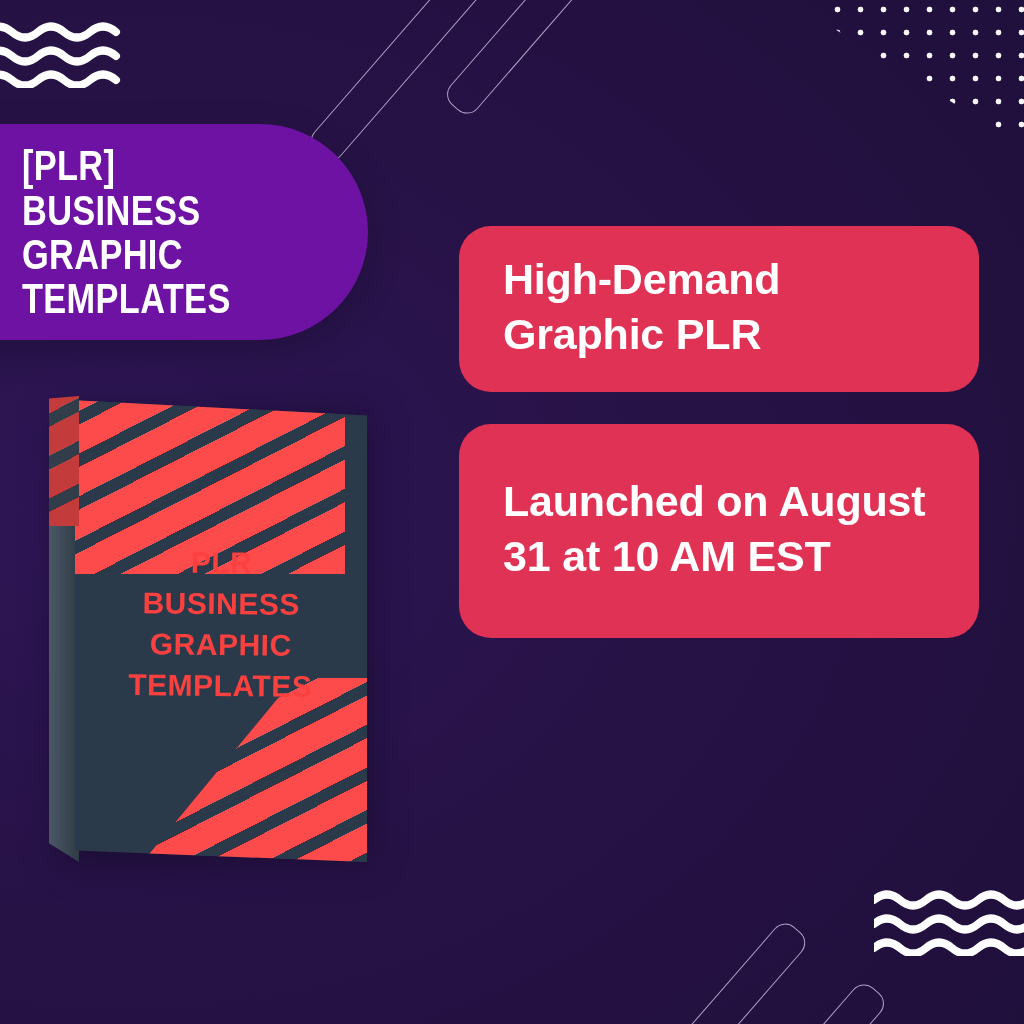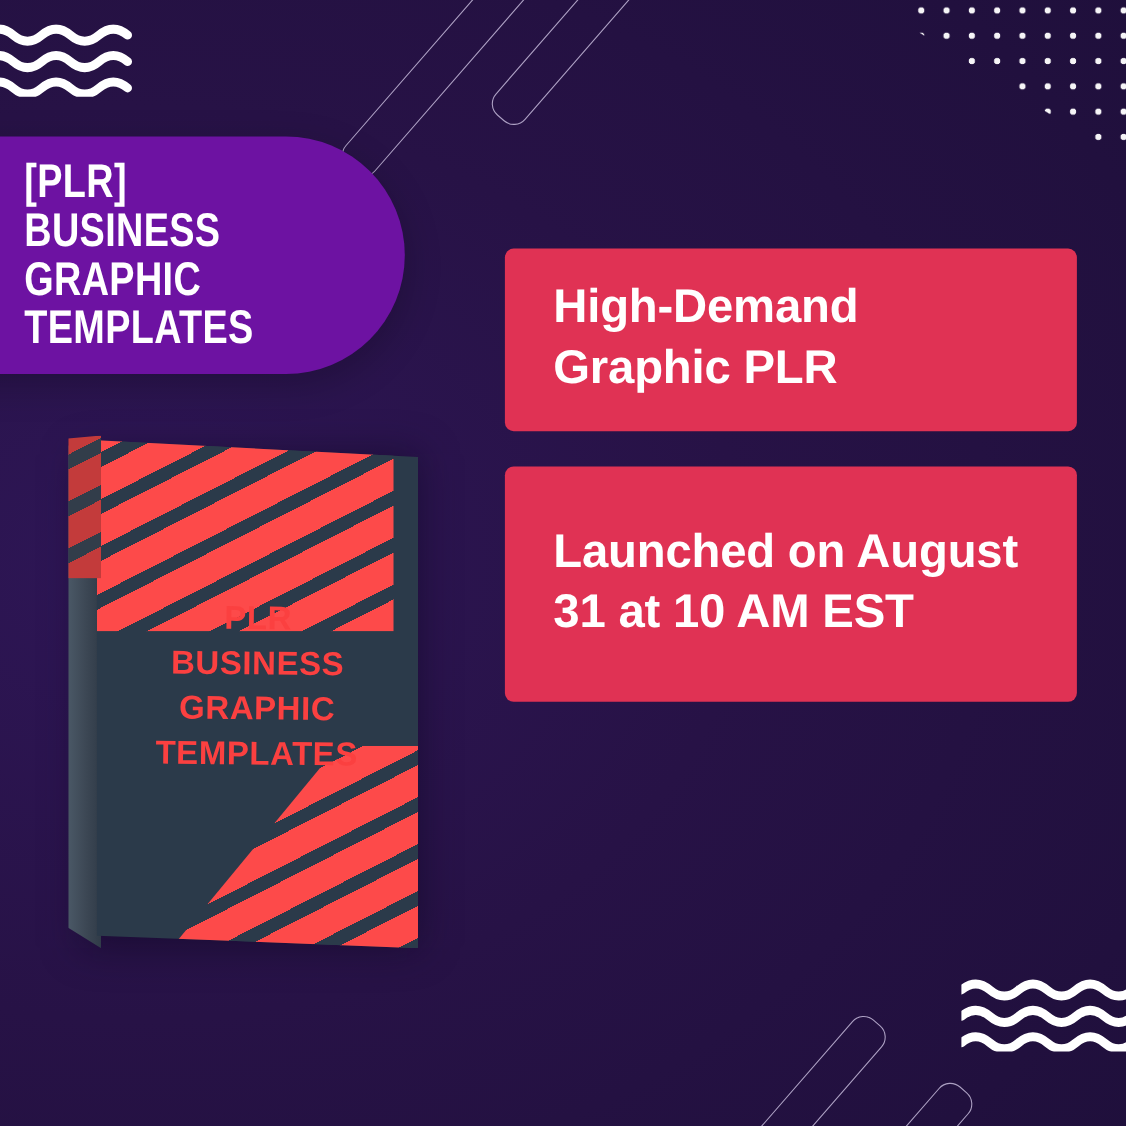--- a/index.html
+++ b/index.html
@@ -70,21 +70,21 @@
     letter-spacing: .4px;
     text-transform: uppercase;
     transform: scaleX(.80);
     transform-origin: left center;
     white-space: pre-line;
   }
 
   
   .book {
     position: absolute;
-    left: 62px;
+    left: 49px;
     top: 386px;
     width: 318px;
     height: 482px;
   }
   .book-shadow {
     position: absolute;
     left: 10px;
     top: 26px;
     width: 310px;
     height: 450px;
@@ -176,21 +176,21 @@
     position: absolute;
     left: 459px;
     top: 226px;
     width: 520px;
     display: flex;
     flex-direction: column;
     gap: 32px;
   }
   .pill {
     background: #e03254;
-    border-radius: 8px;
+    border-radius: 32px;
     padding: 26px 44px 30px 44px;
     color: #ffffff;
     font-family: "Liberation Sans", sans-serif;
     font-weight: 700;
     font-size: 43px;
     line-height: 1.28;
     letter-spacing: -.2px;
     box-sizing: border-box;
     min-height: 160px;
     display: flex;

